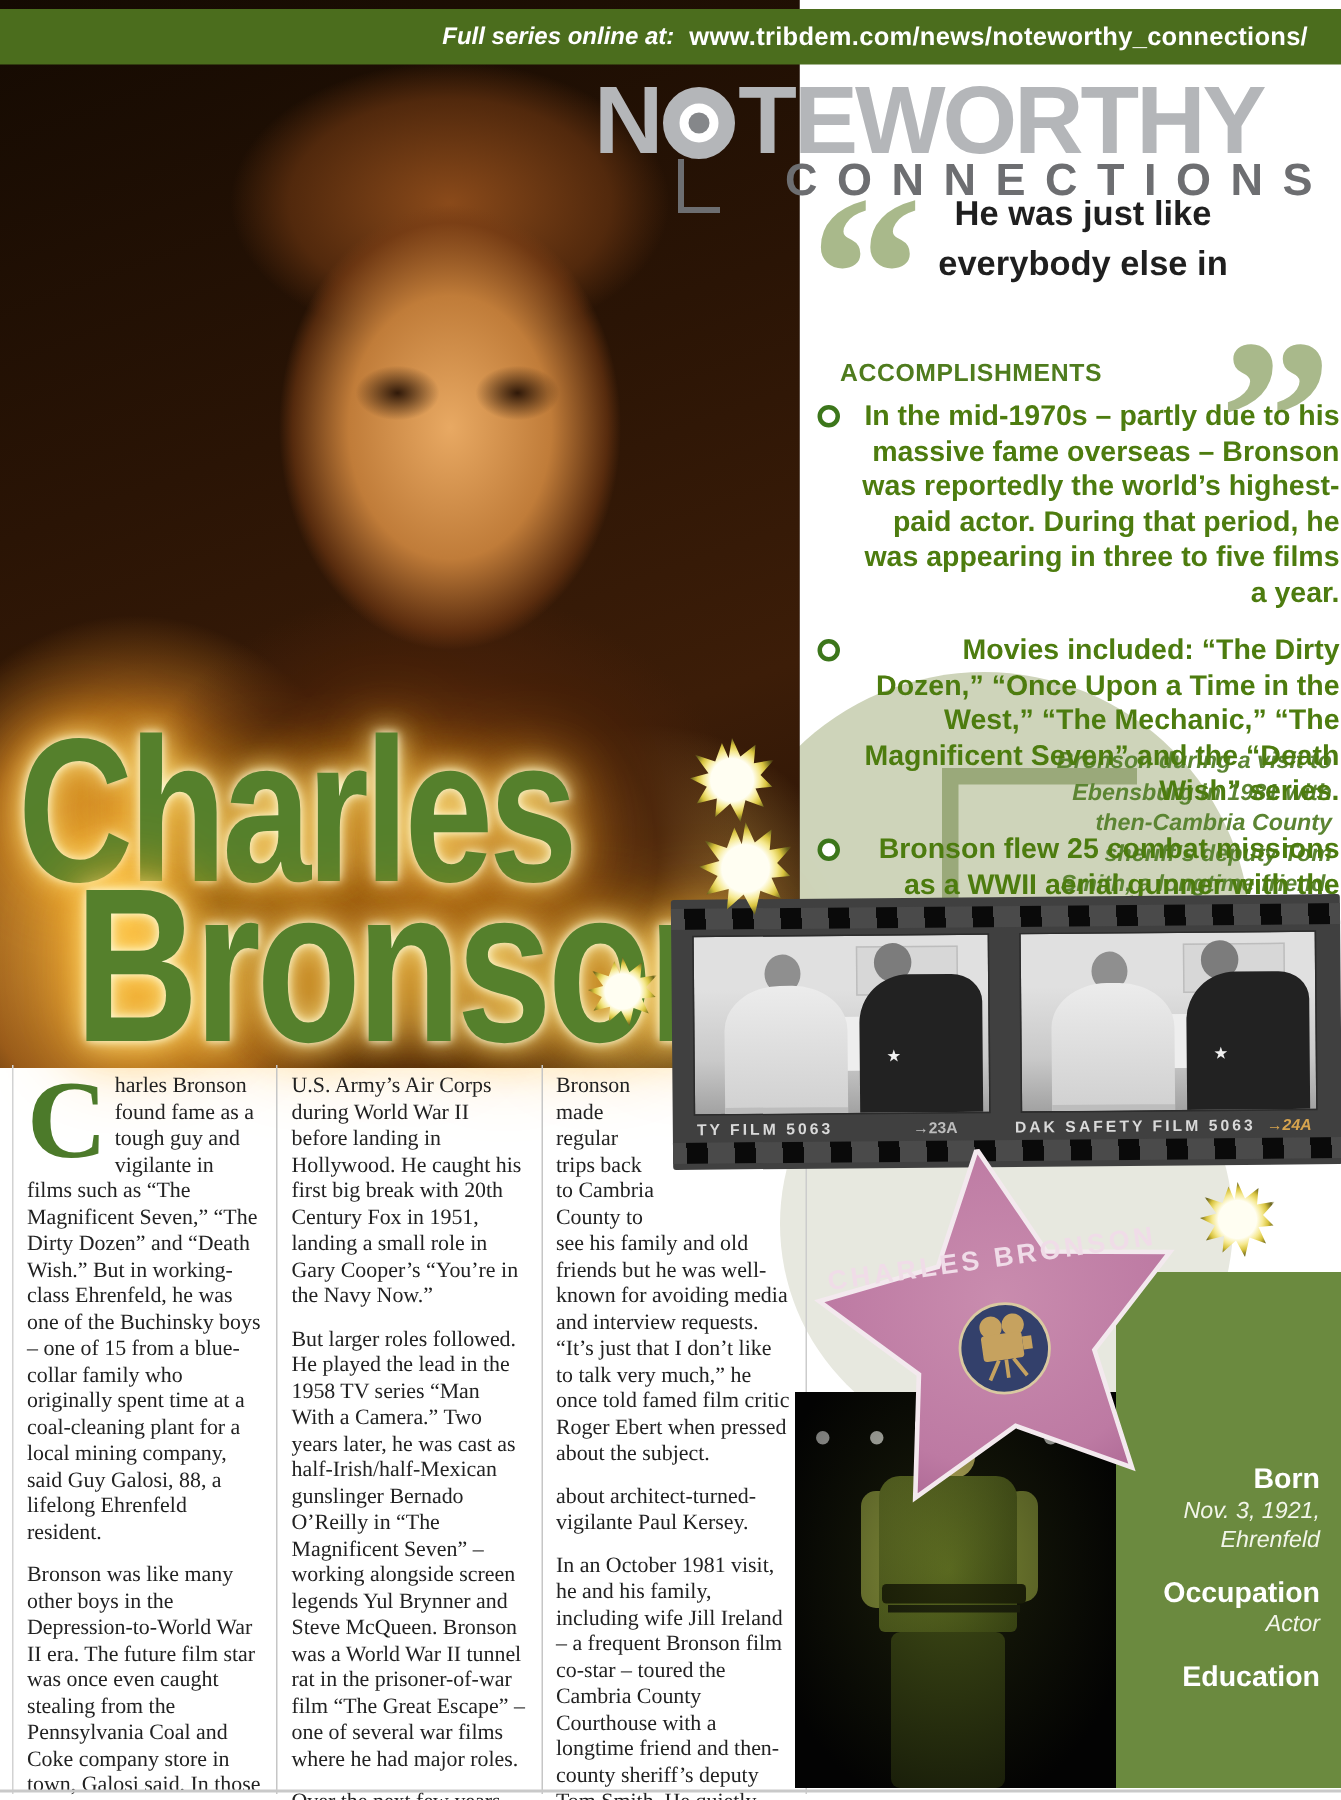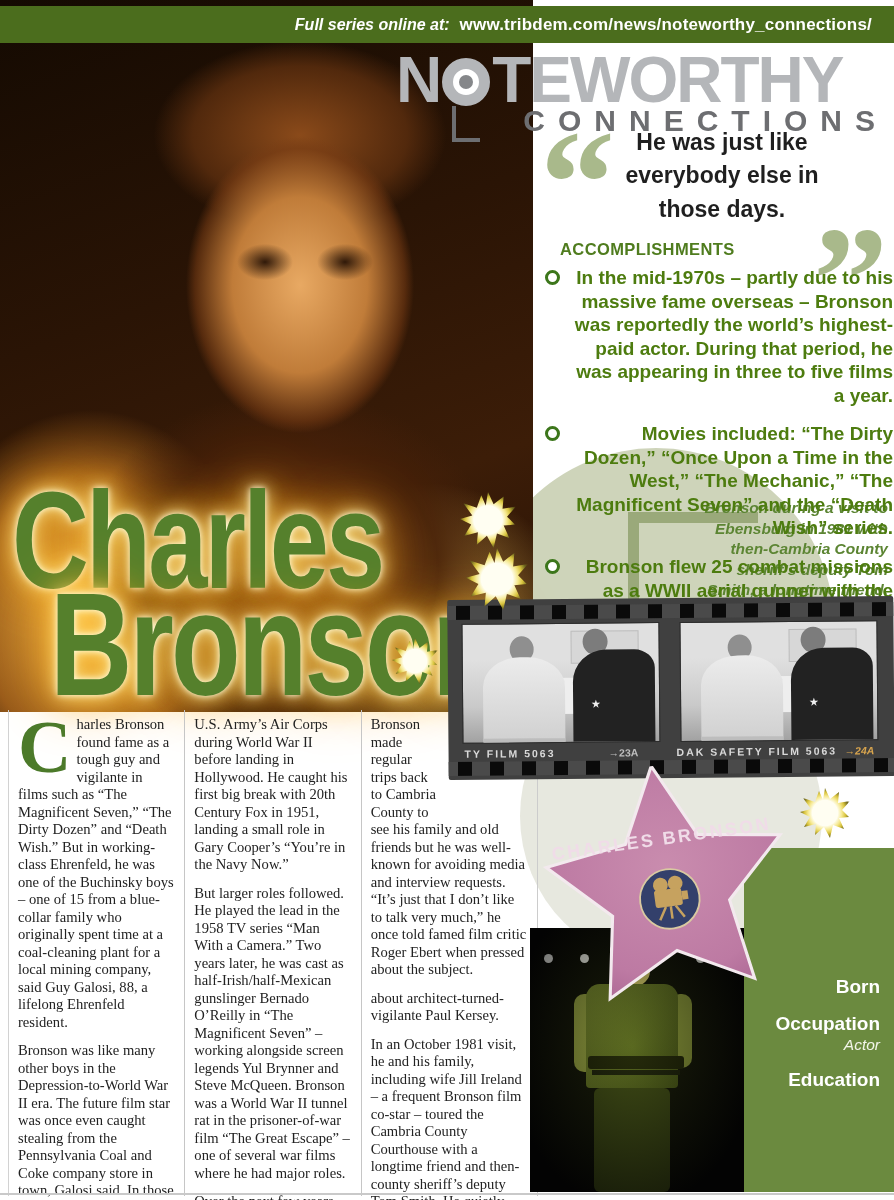--- a/index.html
+++ b/index.html
@@ -160,21 +160,20 @@
     </div>
     <div class="logo-connector"></div>
     <div class="logo-row2">CONNECTIONS</div>
   </div>
 
   <div class="quote">
     <span class="quote-mark quote-open">“</span>
     <div class="quote-text">
       <div>He was just like</div>
       <div>everybody else in</div>
-      <div>those days.</div>
     </div>
     <span class="quote-mark quote-close">”</span>
   </div>
 
   <div class="acc-heading">ACCOMPLISHMENTS</div>
   <div class="acc-list">
     <div class="acc-item">
       <span class="acc-ring"></span>
       <span class="acc-text">In the mid-1970s – partly due to his massive fame overseas – Bronson was reportedly the world’s highest-paid actor. During that period, he was appearing in three to five films a year.</span>
     </div>
@@ -185,20 +184,21 @@
     <div class="acc-item">
       <span class="acc-ring"></span>
       <span class="acc-text">Bronson flew 25 combat missions as a WWII aerial gunner with the 39th Bombardment Group and was awarded a Purple Heart.</span>
     </div>
   </div>
 
   <div class="sage-circle"></div>
   <div class="green-sidebar">
     <div class="bio-group">
       <div class="bio-label">Born</div>
+      <div class="bio-value">Nov. 3, 1921, Ehrenfeld</div>
     </div>
     <div class="bio-group">
       <div class="bio-label">Occupation</div>
       <div class="bio-value">Actor</div>
     </div>
     <div class="bio-group">
       <div class="bio-label">Education</div>
 
     </div>
   </div>

